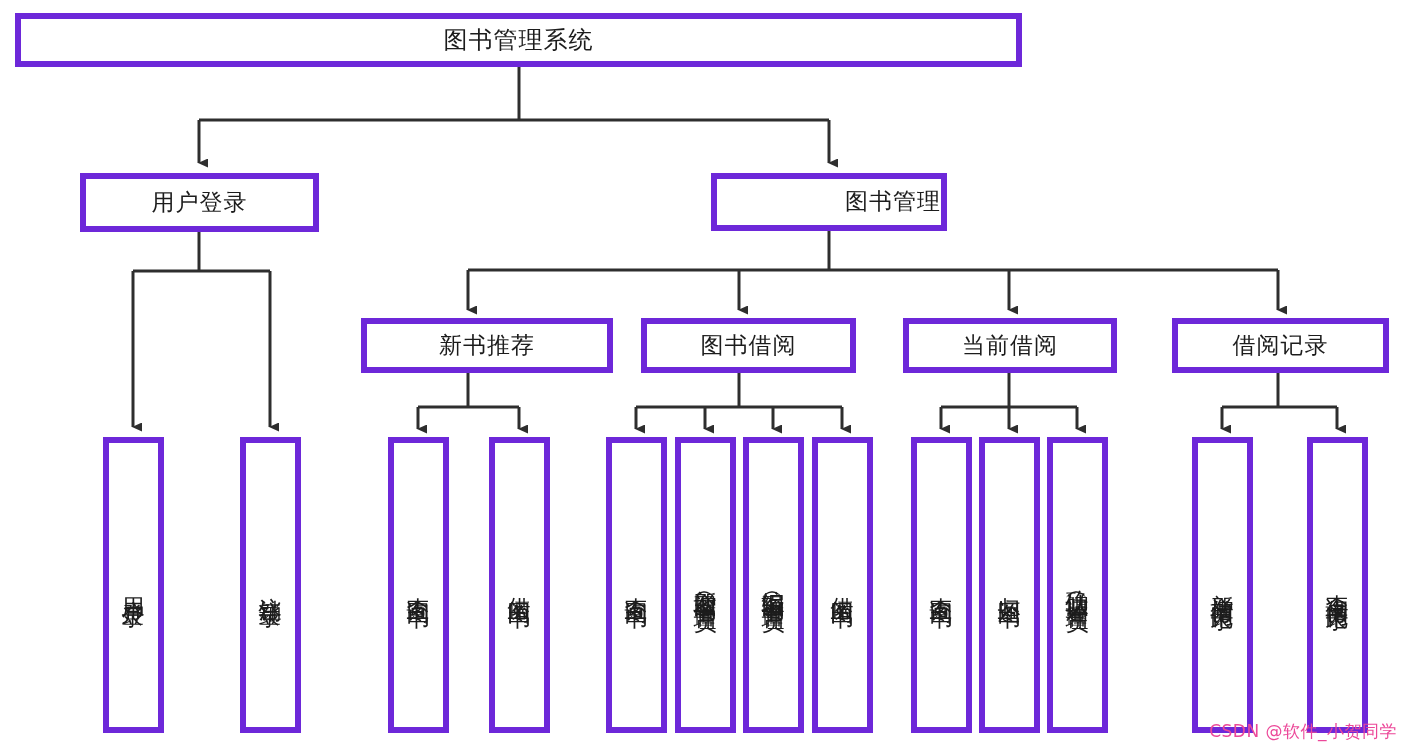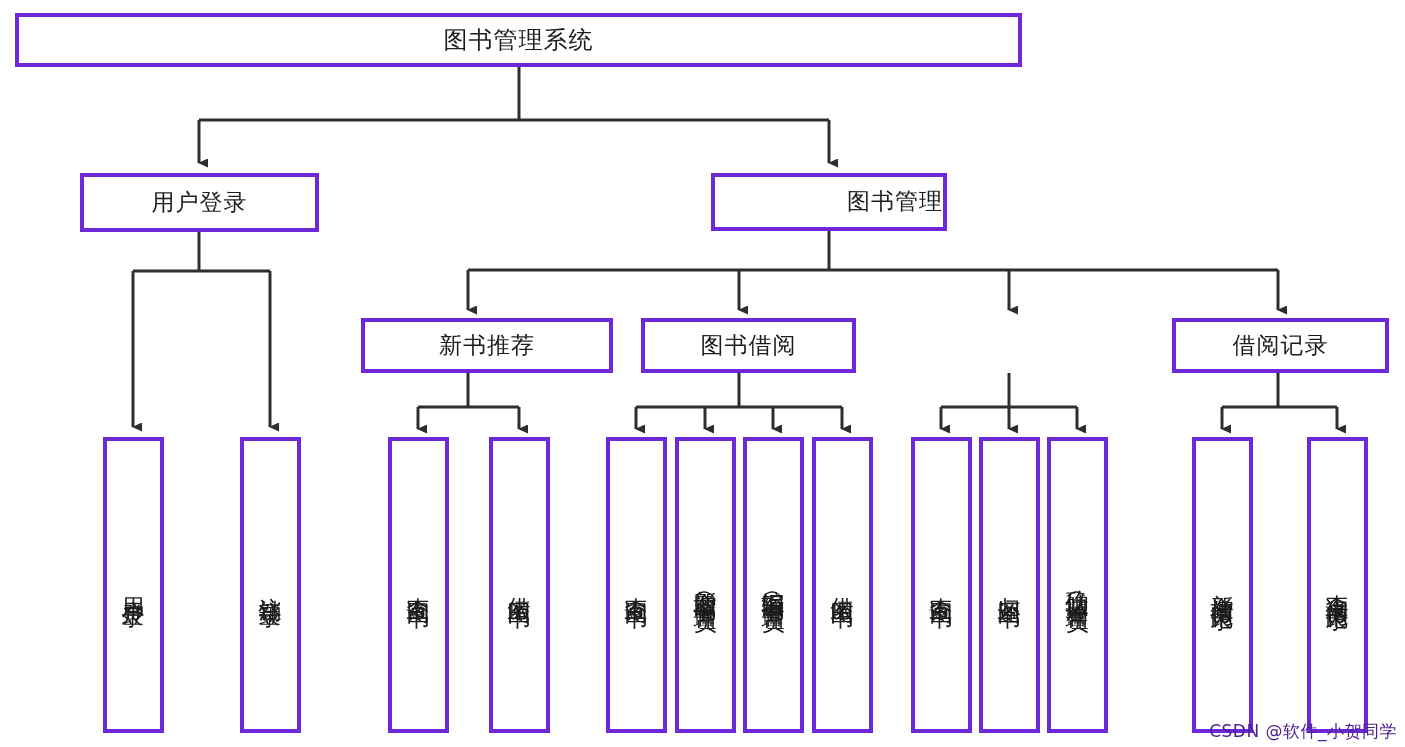--- a/index.html
+++ b/index.html
@@ -23,21 +23,21 @@
     left: 0;
     top: 0;
     width: 1405px;
     height: 747px;
     pointer-events: none;
   }
   .node {
     position: absolute;
     box-sizing: border-box;
     background: #ffffff;
-    border: 4px solid #6d28d9;
+    border: 6px solid #6d28d9;
     display: flex;
     align-items: center;
     justify-content: center;
     color: #1c1c1c;
   }
   .node-label {
     display: block;
     text-align: center;
     line-height: 1.18;
     white-space: nowrap;
@@ -63,21 +63,21 @@
     line-height: 1.05;
     letter-spacing: 3px;
     white-space: nowrap;
     max-height: 100%;
   }
   #watermark {
     position: absolute;
     right: 8px;
     bottom: 4px;
     font-size: 17px;
-    color: #4c1d95;
+    color: #ec4899;
     letter-spacing: 0.5px;
     white-space: nowrap;
   }
 </style>
 </head>
 <body>
 
 <div id="diagram-root">
 
   <svg id="edge-layer" viewBox="0 0 1405 747" width="1405" height="747">
@@ -143,20 +143,23 @@
   <div class="node horizontal" style="left:711px; top:173px; width:236px; height:58px;justify-content:flex-end;">
     <span class="node-label">图书管理</span>
   </div>
 
   <div class="node horizontal" style="left:361px; top:318px; width:252px; height:55px;">
     <span class="node-label">新书推荐</span>
   </div>
   <div class="node horizontal" style="left:633px; top:318px; width:215px; height:55px;margin-left:8px;">
     <span class="node-label">图书借阅</span>
   </div>
+  <div class="node horizontal" style="left:903px; top:318px; width:214px; height:55px;">
+    <span class="node-label">当前借阅</span>
+  </div>
   <div class="node horizontal" style="left:1172px; top:318px; width:217px; height:55px;font-family:Liberation Serif, serif;">
     <span class="node-label">借阅记录</span>
   </div>
 
   <div class="node vertical" style="left:103px; top:437px; width:61px; height:296px;">
     <span class="node-label">用户登录</span>
   </div>
   <div class="node vertical" style="left:240px; top:437px; width:61px; height:296px;">
     <span class="node-label">注销登录</span>
   </div>

